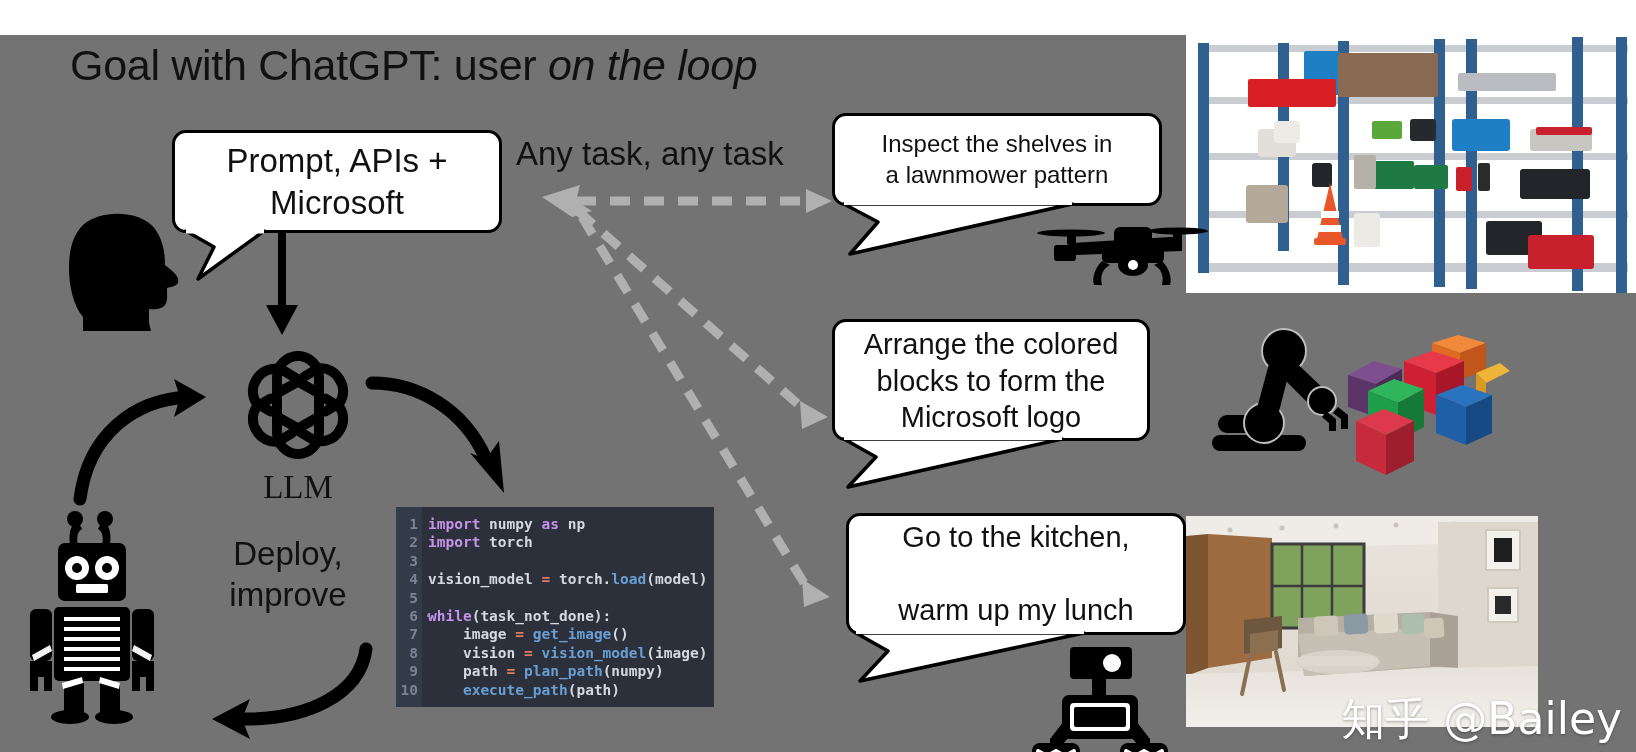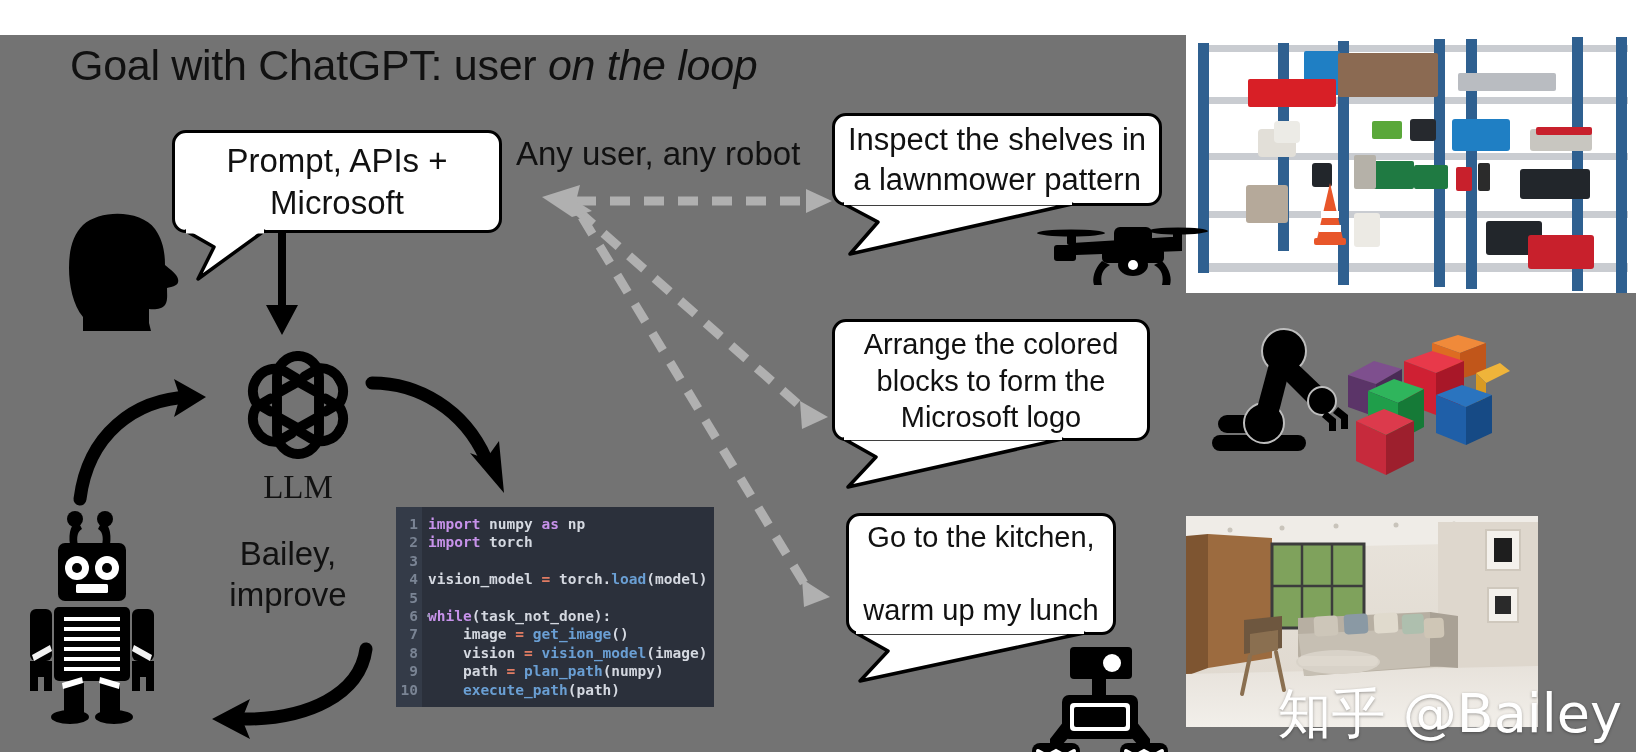--- a/index.html
+++ b/index.html
@@ -97,21 +97,21 @@
   #room-photo{
     left:1186px; top:481px; width:352px; height:211px;
     overflow:hidden; z-index:3;
     background:linear-gradient(#efece7,#e6e1d9);
   }
 
   
   #watermark{
     right:14px; bottom:46px;
     color:#ffffff;
-    font-size:54px;
+    font-size:44px;
     line-height:1;
     text-shadow:0 1px 3px rgba(0,0,0,.35);
     white-space:nowrap;
     z-index:30;
     font-family:"DejaVu Sans", sans-serif;
   }
   svg{display:block;overflow:visible;}
 </style>
 </head>
 <body>
@@ -235,59 +235,59 @@
         <path d="M76 172 L96 178 L95 184 L75 178 Z"></path>
       </g>
       <g fill="#000">
         <circle cx="53" cy="63" r="5"></circle>
           <circle cx="83" cy="63" r="5"></circle>
       </g>
     </svg>
   </div>
 
   <div class="abs plain-label" style="left:178px;top:498px;width:220px;">
-    <span>Bailey,</span><br>
+    <span>Deploy,</span><br>
     <span>improve</span>
   </div>
 
   <div class="abs" id="code-panel">
     <div class="gutter"></div>
     <div class="lines" id="code-lines">
         <div class="cl"><span class="ln">1</span><span class="tok-kw">import</span><span class="tok-pl"> numpy </span><span class="tok-kw">as</span><span class="tok-pl"> np</span></div>
         <div class="cl"><span class="ln">2</span><span class="tok-kw">import</span><span class="tok-pl"> torch</span></div>
         <div class="cl"><span class="ln">3</span></div>
         <div class="cl"><span class="ln">4</span><span class="tok-pl">vision_model </span><span class="tok-op">=</span><span class="tok-pl"> torch.</span><span class="tok-fn">load</span><span class="tok-pl">(model)</span></div>
         <div class="cl"><span class="ln">5</span></div>
         <div class="cl"><span class="ln">6</span><span class="fold">·</span><span class="tok-kw">while</span><span class="tok-pl">(task_not_done):</span></div>
         <div class="cl"><span class="ln">7</span><span class="tok-pl">    image </span><span class="tok-op">=</span><span class="tok-pl"> </span><span class="tok-fn">get_image</span><span class="tok-pl">()</span></div>
         <div class="cl"><span class="ln">8</span><span class="tok-pl">    vision </span><span class="tok-op">=</span><span class="tok-pl"> </span><span class="tok-fn">vision_model</span><span class="tok-pl">(image)</span></div>
         <div class="cl"><span class="ln">9</span><span class="tok-pl">    path </span><span class="tok-op">=</span><span class="tok-pl"> </span><span class="tok-fn">plan_path</span><span class="tok-pl">(numpy)</span></div>
         <div class="cl"><span class="ln">10</span><span class="tok-pl">    </span><span class="tok-fn">execute_path</span><span class="tok-pl">(path)</span></div>
       </div>
   </div>
 
-  <div class="abs plain-label" style="left:516px;top:98px;width:300px;text-align:left;">Any user, any robot</div>
+  <div class="abs plain-label" style="left:516px;top:98px;width:300px;text-align:left;">Any task, any task</div>
 
   <div class="abs" style="left:520px;top:128px;width:330px;height:440px;z-index:2;">
     <svg width="330" height="440" viewBox="0 0 330 440">
       <g stroke="#b0b0b0" stroke-width="9" fill="none" stroke-dasharray="20 14" stroke-linecap="butt">
         <line x1="56" y1="38" x2="288" y2="38"></line>
         <line x1="58" y1="48" x2="288" y2="250"></line>
         <line x1="62" y1="54" x2="290" y2="430"></line>
       </g>
 
       <path d="M286 26 L312 38 L286 50 Z" fill="#b0b0b0"></path>
       <path d="M280 238 L308 254 L282 266 Z" fill="#b0b0b0"></path>
       <path d="M282 416 L310 434 L284 444 Z" fill="#b0b0b0"></path>
 
       <path d="M22 34 L60 22 L56 38 L72 48 L52 54 Z" fill="#b0b0b0"></path>
     </svg>
   </div>
 
-  <div class="abs bubble" style="left:832px;top:78px;width:330px;height:93px;font-size:31px;">
+  <div class="abs bubble" style="left:832px;top:78px;width:330px;height:93px;font-size:24px;">
     <div class="bubble-text">
       <span>Inspect the shelves in</span><br>
       <span>a lawnmower pattern</span>
     </div>
   </div>
   <div class="abs tail" style="left:836px;top:163px;width:240px;height:62px;">
     <svg width="240" height="62" viewBox="0 0 240 62">
       <path d="M8 6 L236 6 L14 56 L42 24 Z" fill="#fff" stroke="#000" stroke-width="3.5" stroke-linejoin="round"></path>
       <path d="M8 4 L236 4" stroke="#fff" stroke-width="6"></path>
     </svg>
@@ -428,21 +428,21 @@
       </g>
 
       <g>
         <path d="M16 86 L44 74 L74 86 L46 100 Z" fill="#dc3a4c"></path>
         <path d="M16 86 L46 100 L46 140 L16 126 Z" fill="#c62a3c"></path>
         <path d="M46 100 L74 86 L74 126 L46 140 Z" fill="#9d1f2d"></path>
       </g>
     </svg>
   </div>
 
-  <div class="abs bubble" style="left:846px;top:478px;width:270px;height:122px;font-size:29px;">
+  <div class="abs bubble" style="left:846px;top:478px;width:340px;height:122px;font-size:29px;">
     <div class="bubble-text">
       <span>Go to the kitchen,</span><br>
       <br>
       <span>warm up my lunch</span>
     </div>
   </div>
   <div class="abs tail" style="left:848px;top:592px;width:240px;height:60px;">
     <svg width="240" height="60" viewBox="0 0 240 60">
       <path d="M8 6 L236 6 L12 54 L40 24 Z" fill="#fff" stroke="#000" stroke-width="3.5" stroke-linejoin="round"></path>
       <path d="M8 4 L236 4" stroke="#fff" stroke-width="6"></path>

